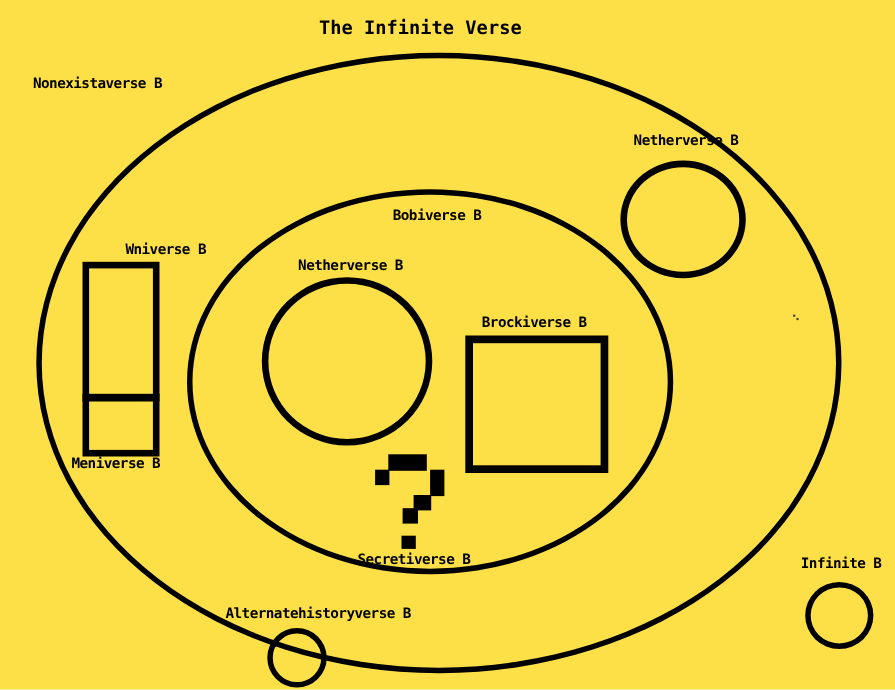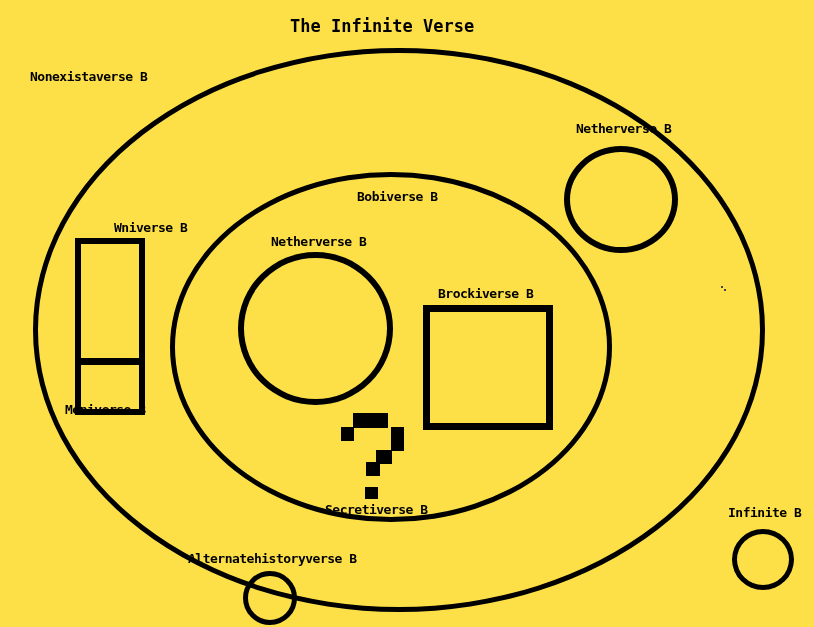--- a/index.html
+++ b/index.html
@@ -50,23 +50,23 @@
   
   #universe-circle { left: 732px; top: 529px; width: 62px; height: 61px; border-width: 5px; }
 
   
   #lbl-nonexistaverse { left: 30px;  top: 69px;  }
   #lbl-netherverse    { left: 548px; top: 121px; padding-left: 28px; }
   #lbl-bobiverse      { left: 357px; top: 145px; margin-top: 44px; }
   #lbl-wniverse       { left: 76px;  top: 220px; margin-left: 38px; }
   #lbl-uuuniverse     { left: 271px; top: 234px; }
   #lbl-brockiverse    { left: 438px; top: 286px; text-align: center; }
-  #lbl-meniverse      { left: 65px;  top: 402px; text-align: center; }
+  #lbl-meniverse      { left: 65px;  top: 414px; text-align: center; }
   #lbl-secretiverse   { left: 325px; top: 502px; }
-  #lbl-althist        { left: 188px; top: 551px; }
+  #lbl-althist        { left: 205px; top: 551px; }
   #lbl-universe       { left: 728px; top: 505px; }
 
   
   .qblock { position: absolute; background: #000; }
   #qm-b1 { left: 353px; top: 413px; width: 35px; height: 15px; }
   #qm-b2 { left: 341px; top: 427px; width: 13px; height: 14px; }
   #qm-b3 { left: 391px; top: 427px; width: 13px; height: 24px; }
   #qm-b4 { left: 376px; top: 450px; width: 16px; height: 14px; }
   #qm-b5 { left: 366px; top: 462px; width: 14px; height: 14px; }
   #qm-b6 { left: 365px; top: 487px; width: 13px; height: 12px; }

